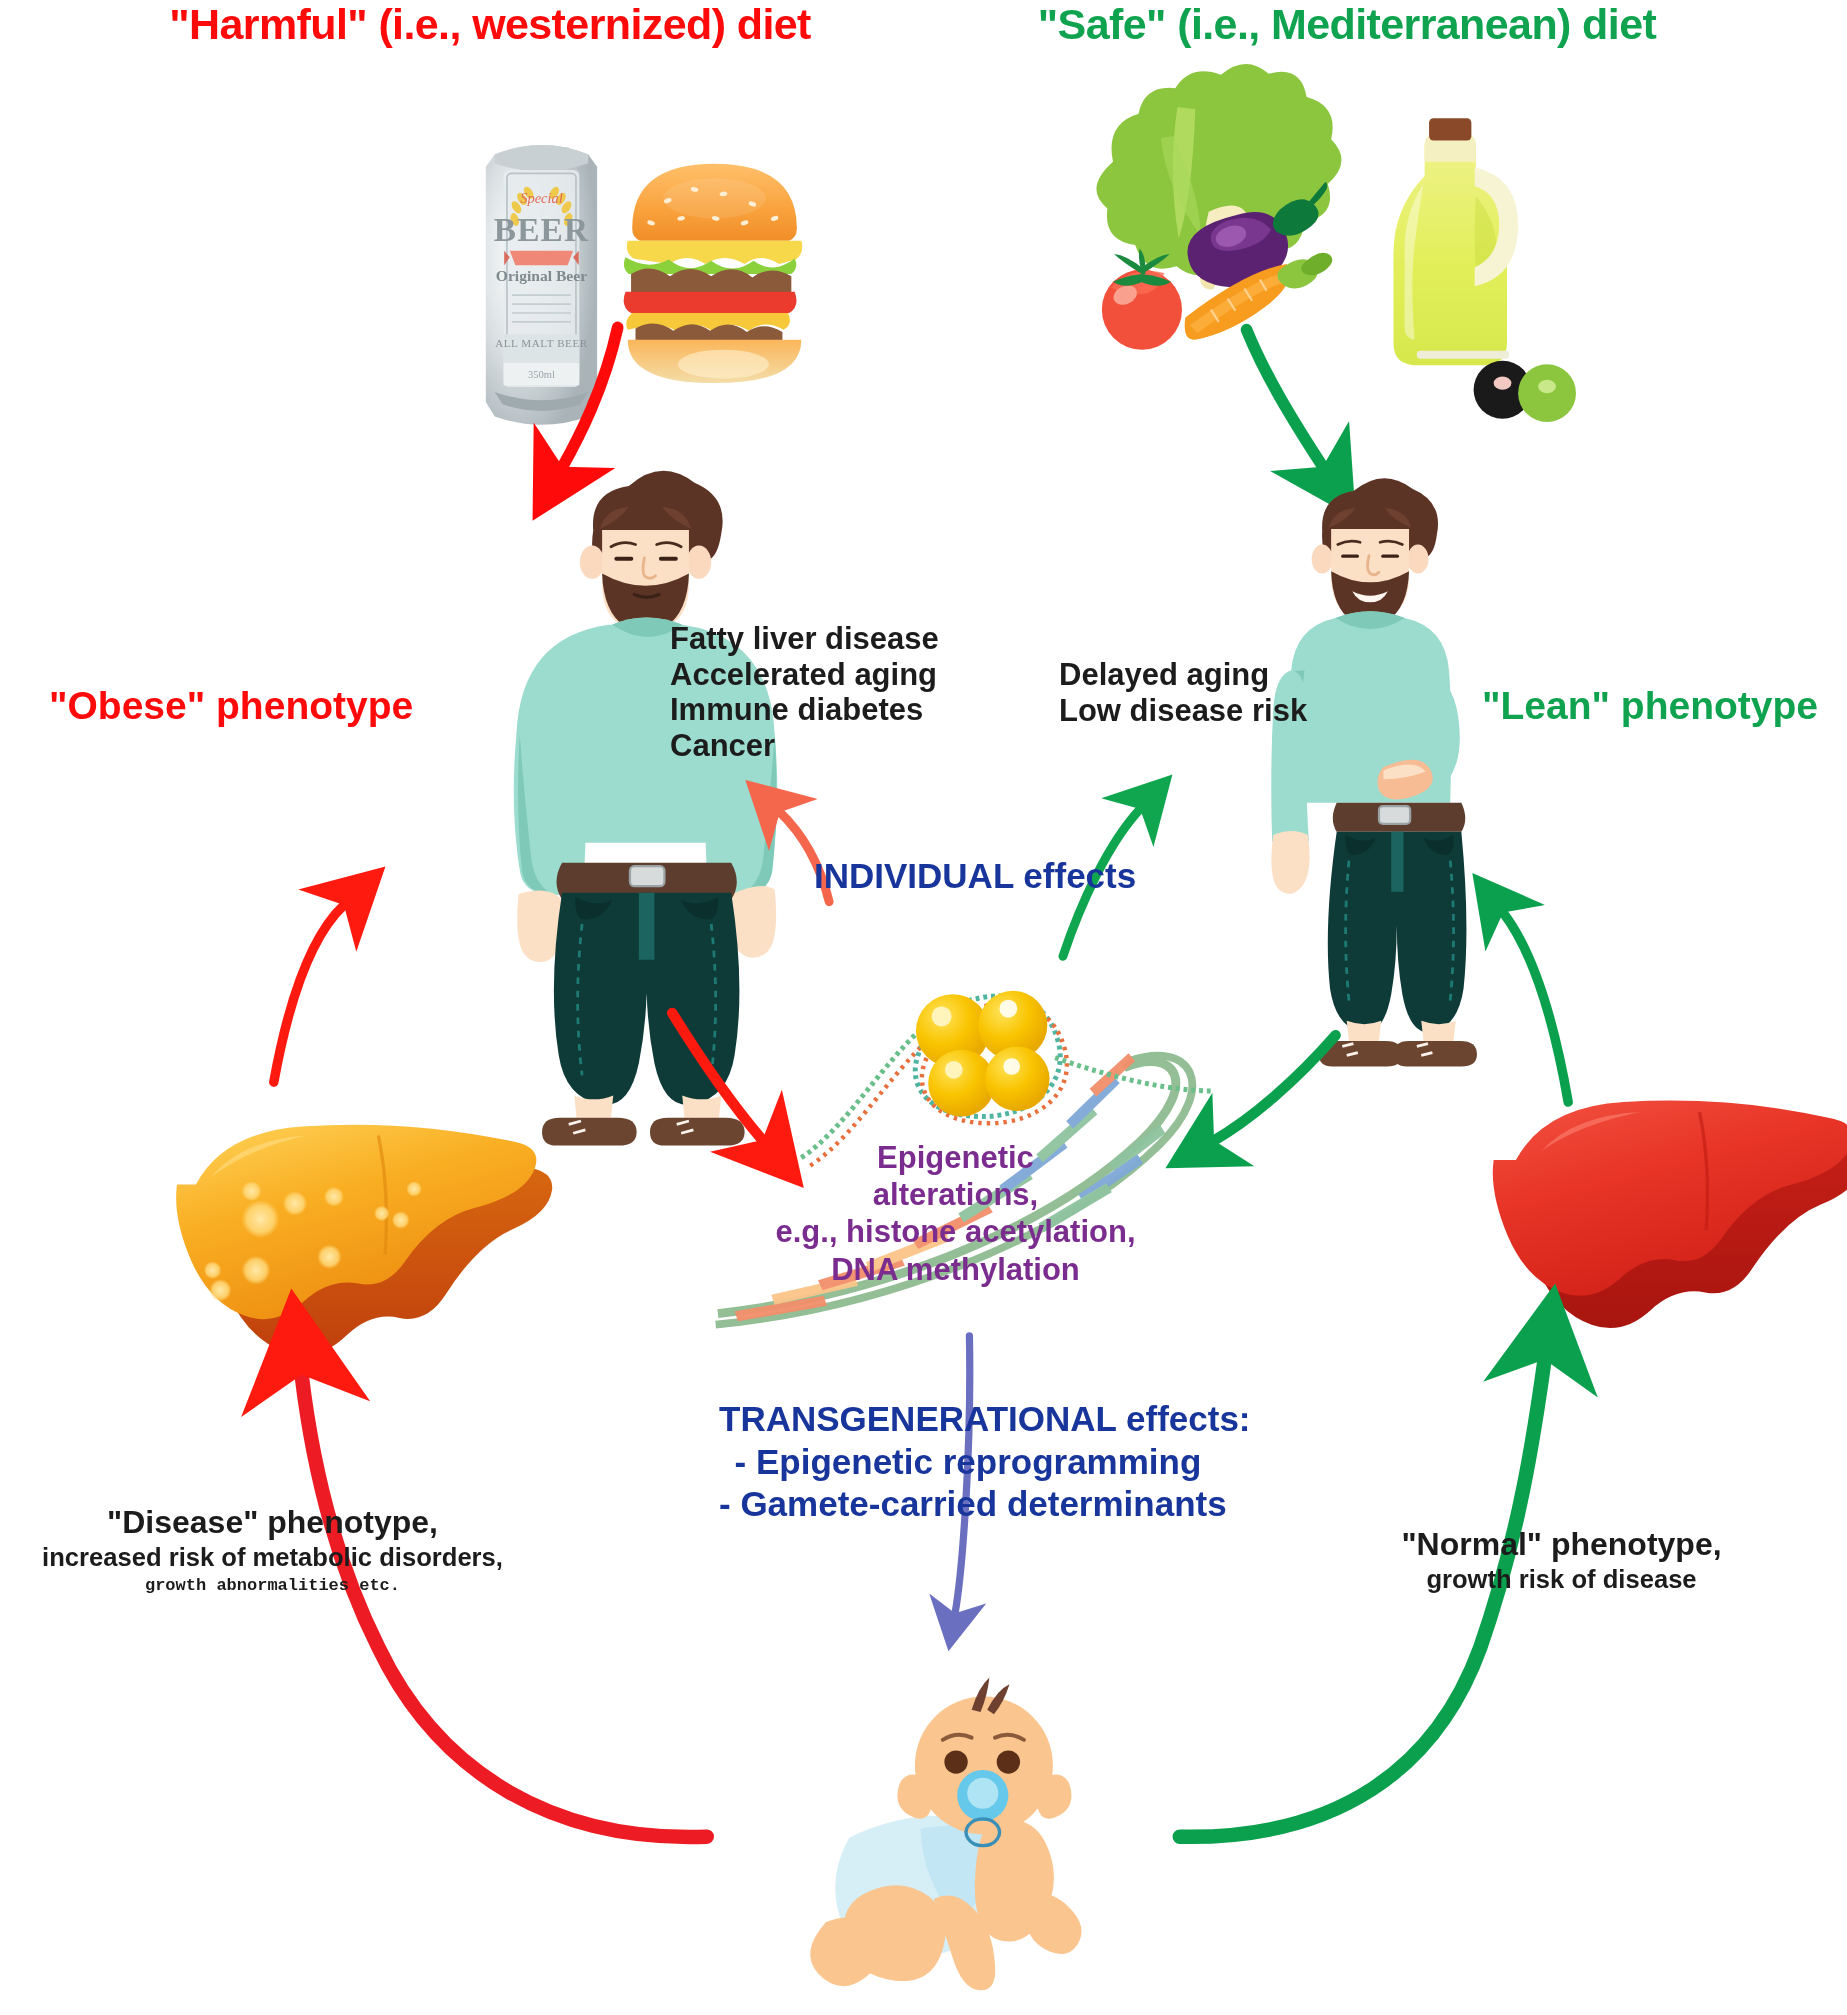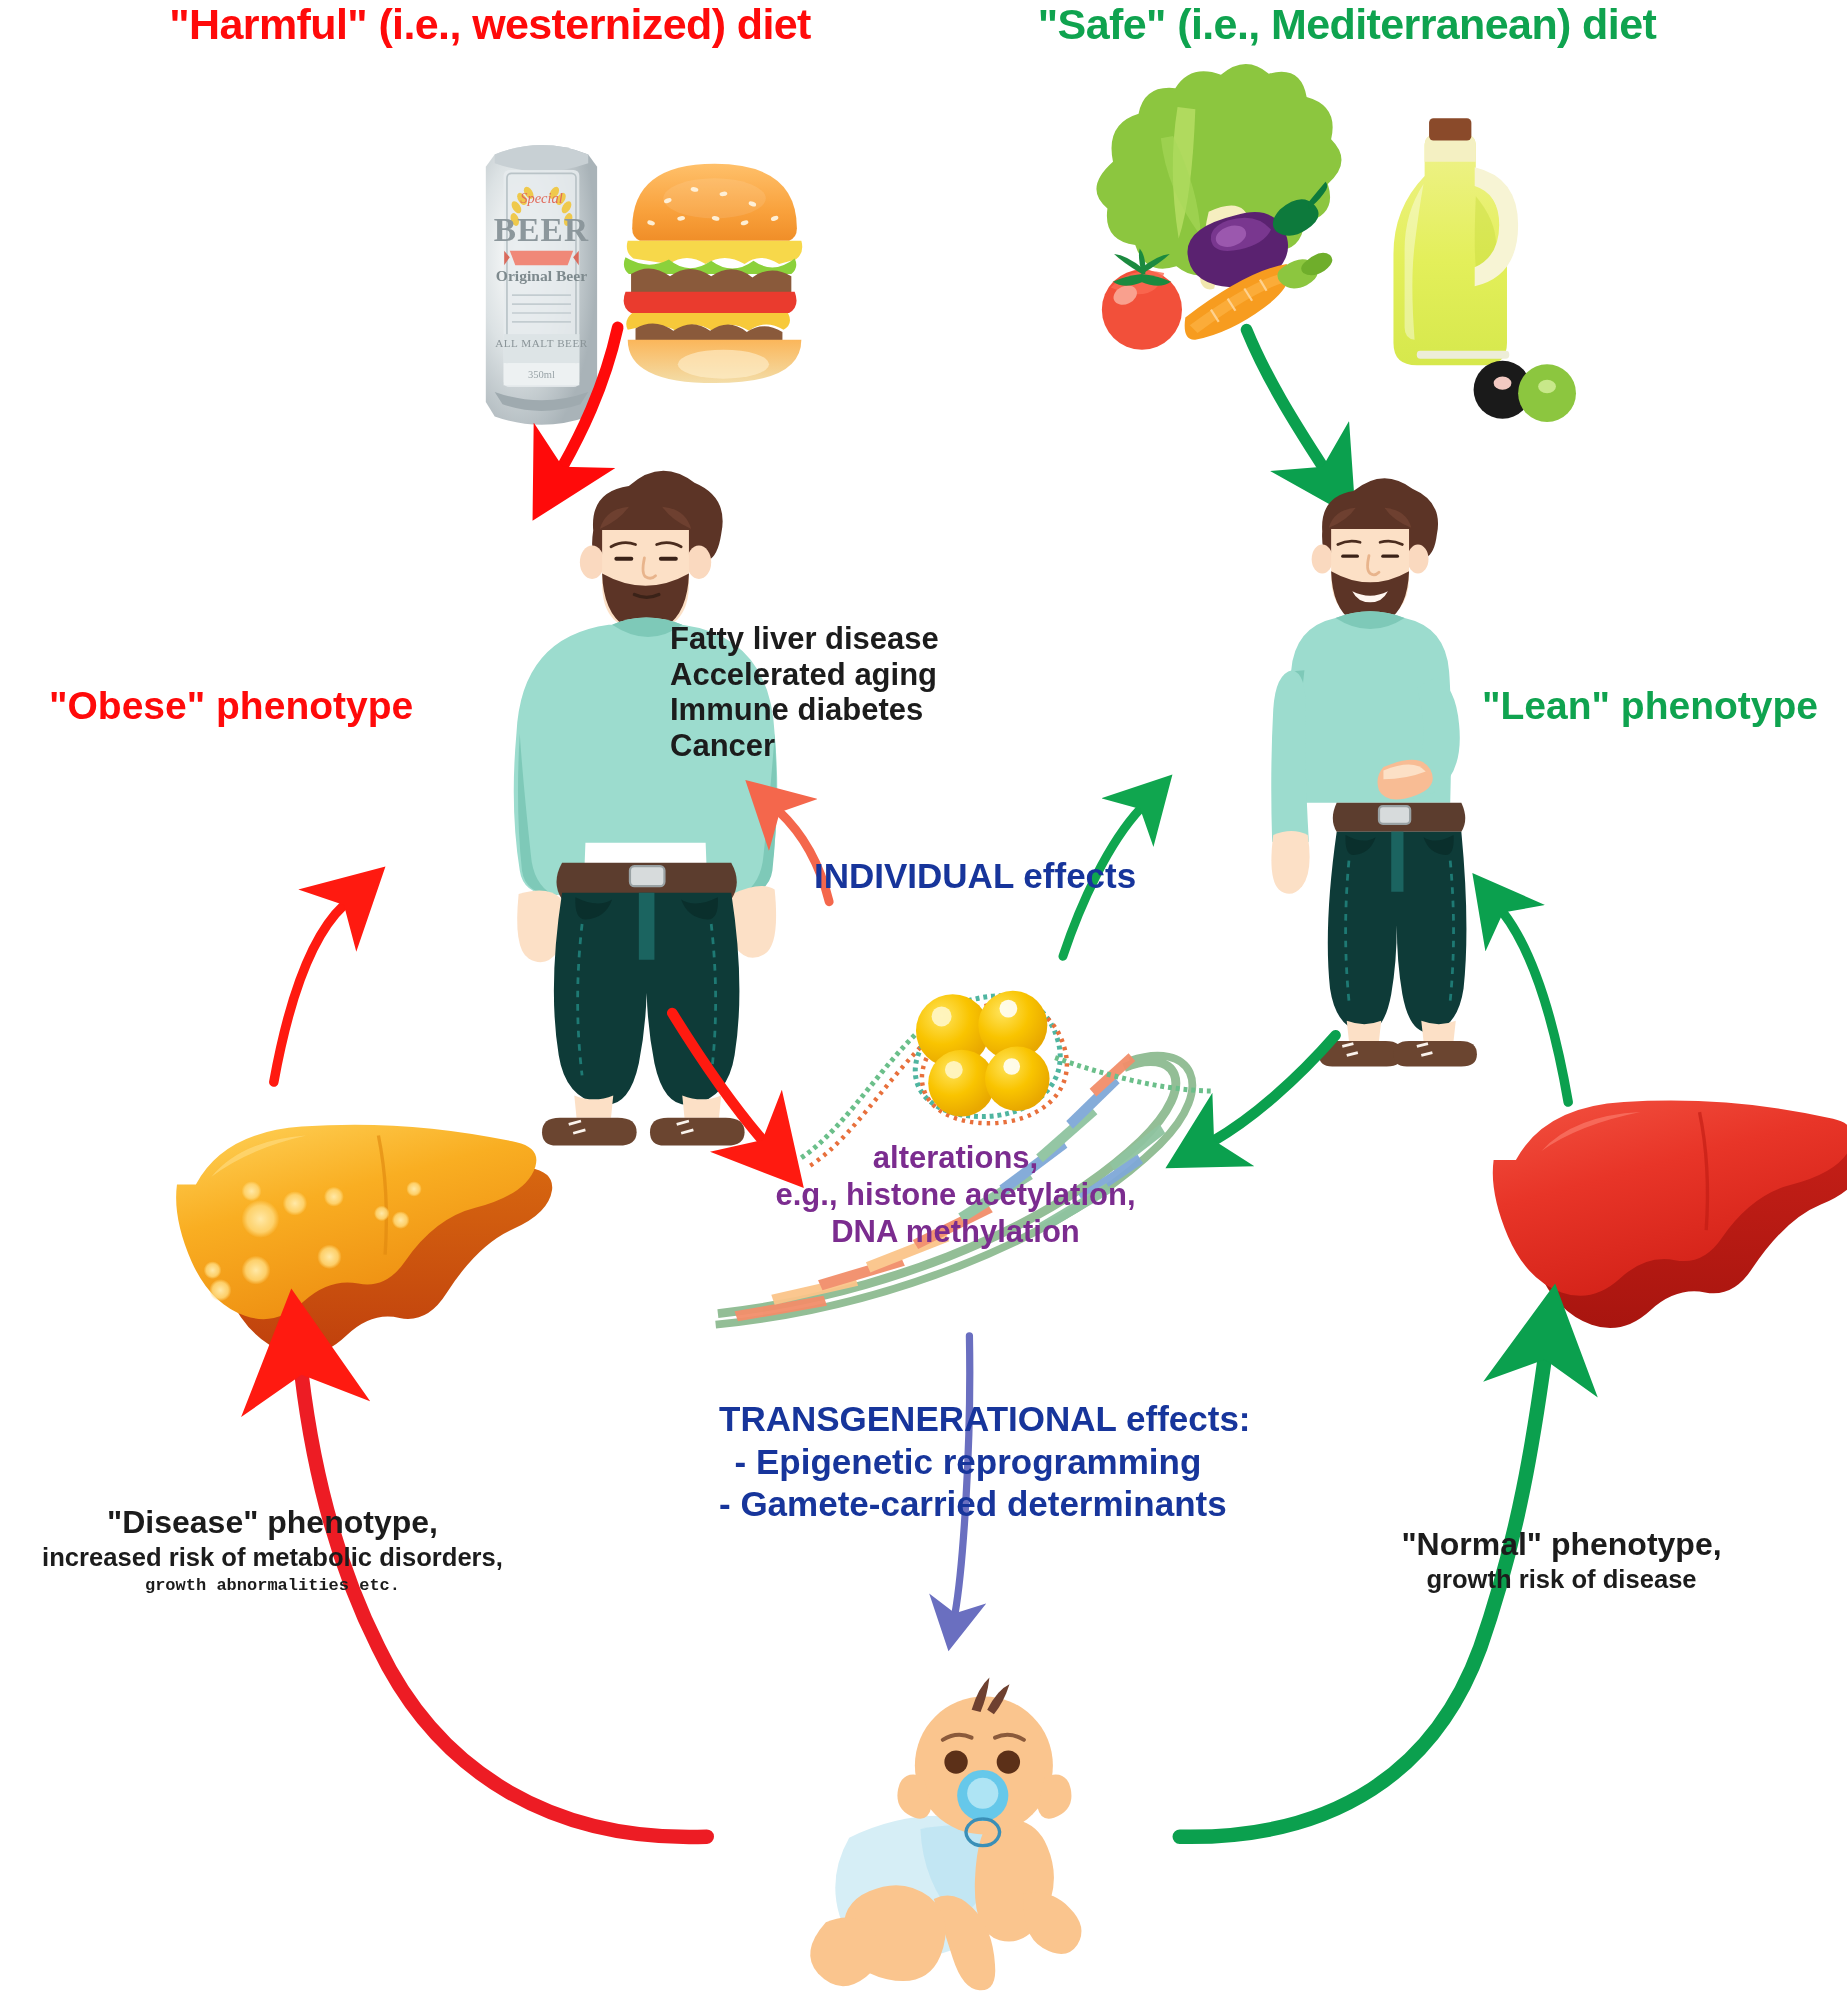--- a/index.html
+++ b/index.html
@@ -417,24 +417,29 @@
 
   <div class="abs txt bold green" style="left:1482px;top:684px;font-size:39px;">"Lean" phenotype</div>
 
   <div class="abs" style="left:670px;top:621px;">
     <div class="txt bold black" style="font-size:31px;line-height:1.15;">Fatty liver disease</div>
     <div class="txt bold black" style="font-size:31px;line-height:1.15;">Accelerated aging</div>
     <div class="txt bold black" style="font-size:31px;line-height:1.15;">Immune diabetes</div>
     <div class="txt bold black" style="font-size:31px;line-height:1.15;">Cancer</div>
   </div>
 
+  <div class="abs" style="left:1059px;top:657px;">
+    <div class="txt bold black" style="font-size:31px;line-height:1.15;">Delayed aging</div>
+    <div class="txt bold black" style="font-size:31px;line-height:1.15;">Low disease risk</div>
+  </div>
 
   <div class="abs txt bold blue" style="left:814px;top:856px;font-size:35px;">INDIVIDUAL effects</div>
 
   <div class="abs ctr" style="left:741px;top:1139px;width:429px;">
+    <div class="txt bold purple" style="font-size:31px;line-height:1.2;">Epigenetic</div>
     <div class="txt bold purple" style="font-size:31px;line-height:1.2;">alterations,</div>
     <div class="txt bold purple" style="font-size:31px;line-height:1.2;">e.g., histone acetylation,</div>
     <div class="txt bold purple" style="font-size:31px;line-height:1.2;">DNA methylation</div>
   </div>
 
   <div class="abs" style="left:680px;top:1398px;width:646px;margin-left:39px;">
     <div class="txt bold blue" style="font-size:35px;line-height:1.22;">TRANSGENERATIONAL effects:</div>
     <div class="txt bold blue" style="font-size:35px;line-height:1.22;padding-left:15.6px;">- Epigenetic reprogramming</div>
     <div class="txt bold blue" style="font-size:35px;line-height:1.22;">- Gamete-carried determinants</div>
   </div>

